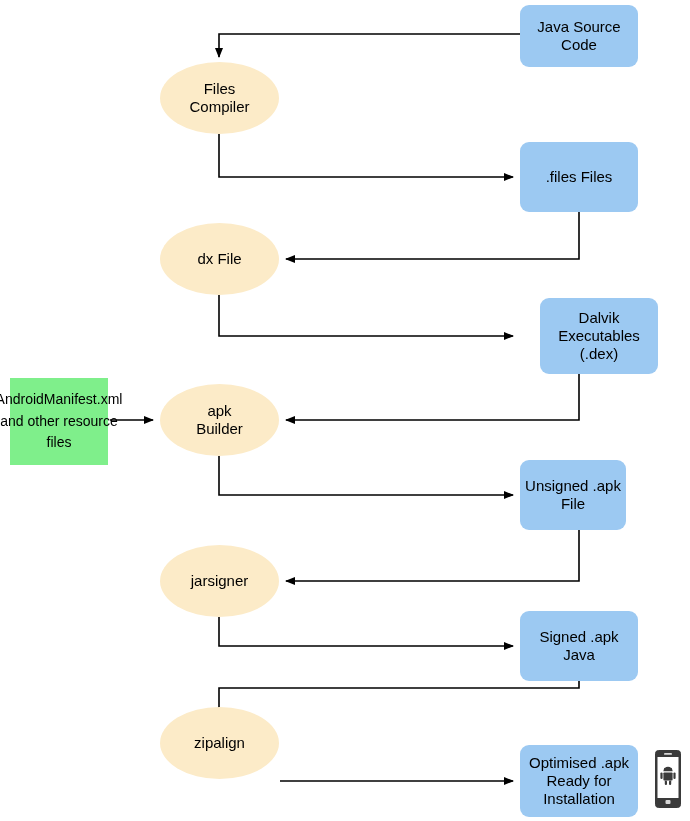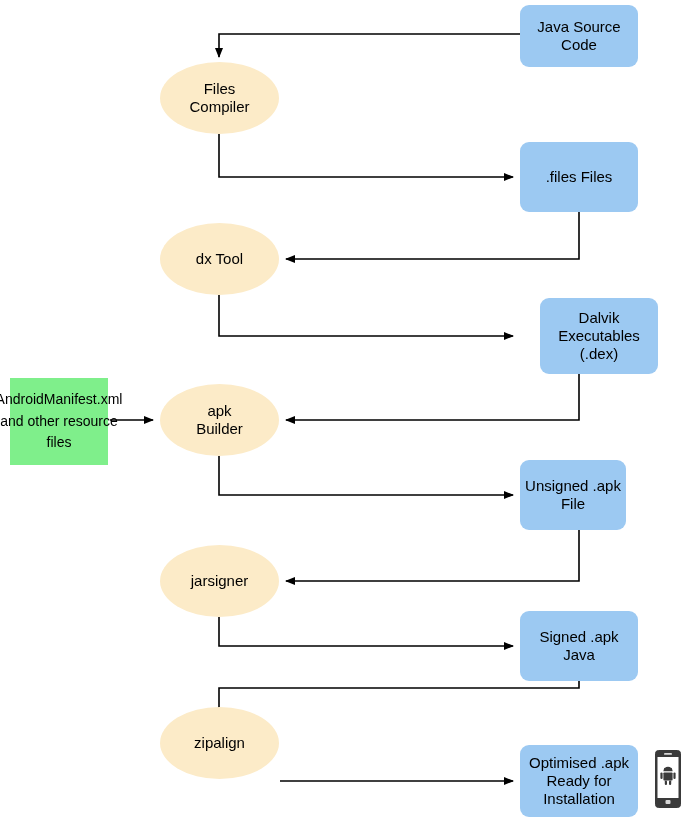--- a/index.html
+++ b/index.html
@@ -93,21 +93,21 @@
 Code</span>
       </div>
       <div class="node ellipse" style="left: 160px; top: 62px; width: 119px; height: 72px;">
         <span class="label">Files
 Compiler</span>
       </div>
       <div class="node box" style="left: 520px; top: 142px; width: 118px; height: 70px;">
         <span class="label">.files Files</span>
       </div>
       <div class="node ellipse" style="left: 160px; top: 223px; width: 119px; height: 72px;">
-        <span class="label">dx Tool</span>
+        <span class="label">dx File</span>
       </div>
       <div class="node box" style="left: 540px; top: 298px; width: 118px; height: 76px;">
         <span class="label">Dalvik
 Executables
 (.dex)</span>
       </div>
       <div class="node greenbox" style="left: 10px; top: 378px; width: 98px; height: 87px;">
         <span class="label">AndroidManifest.xml
 and other resource
 files</span>

